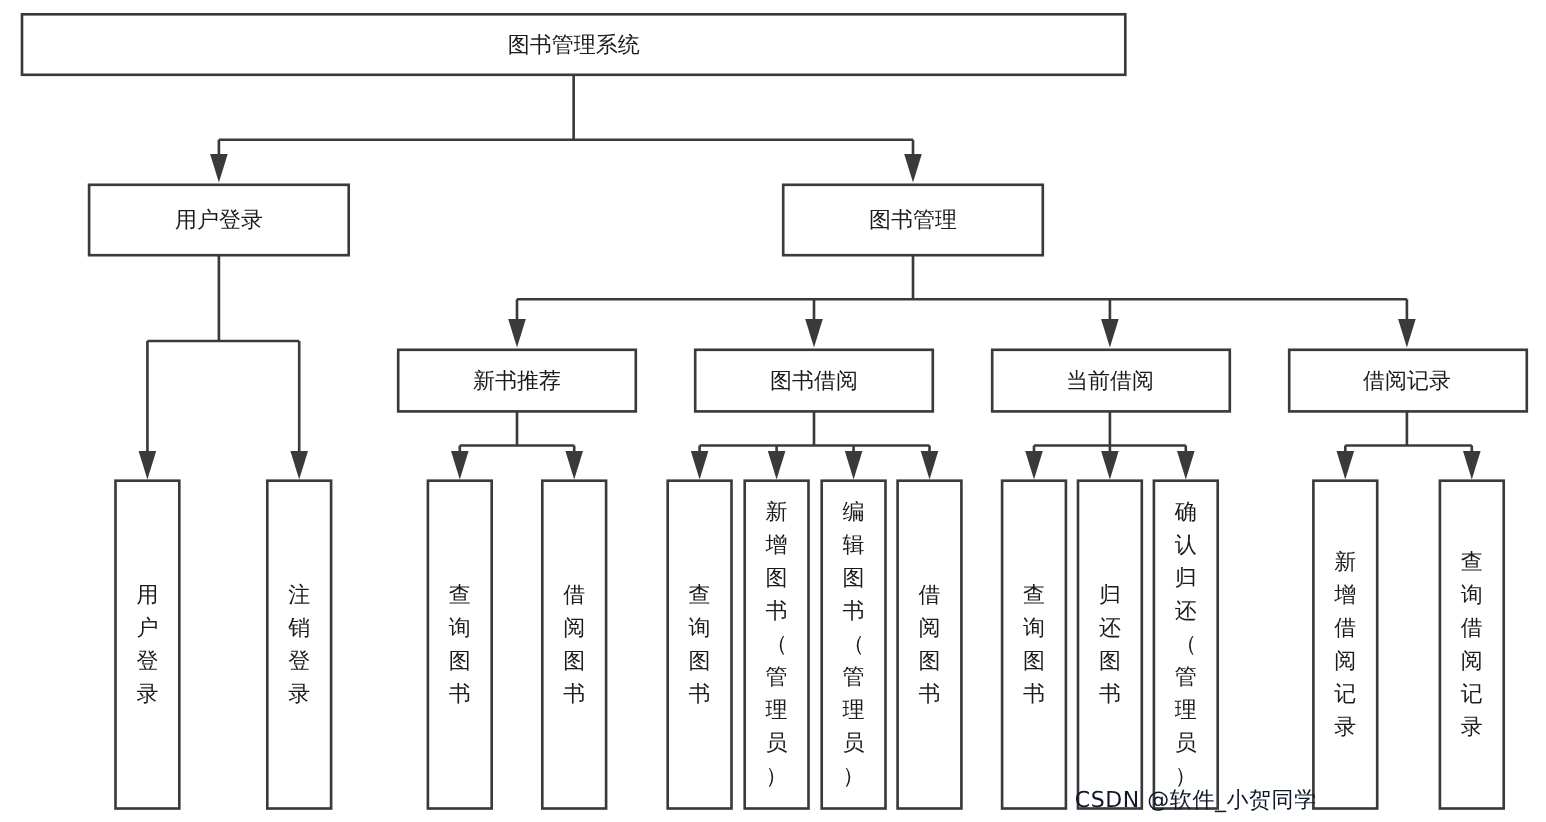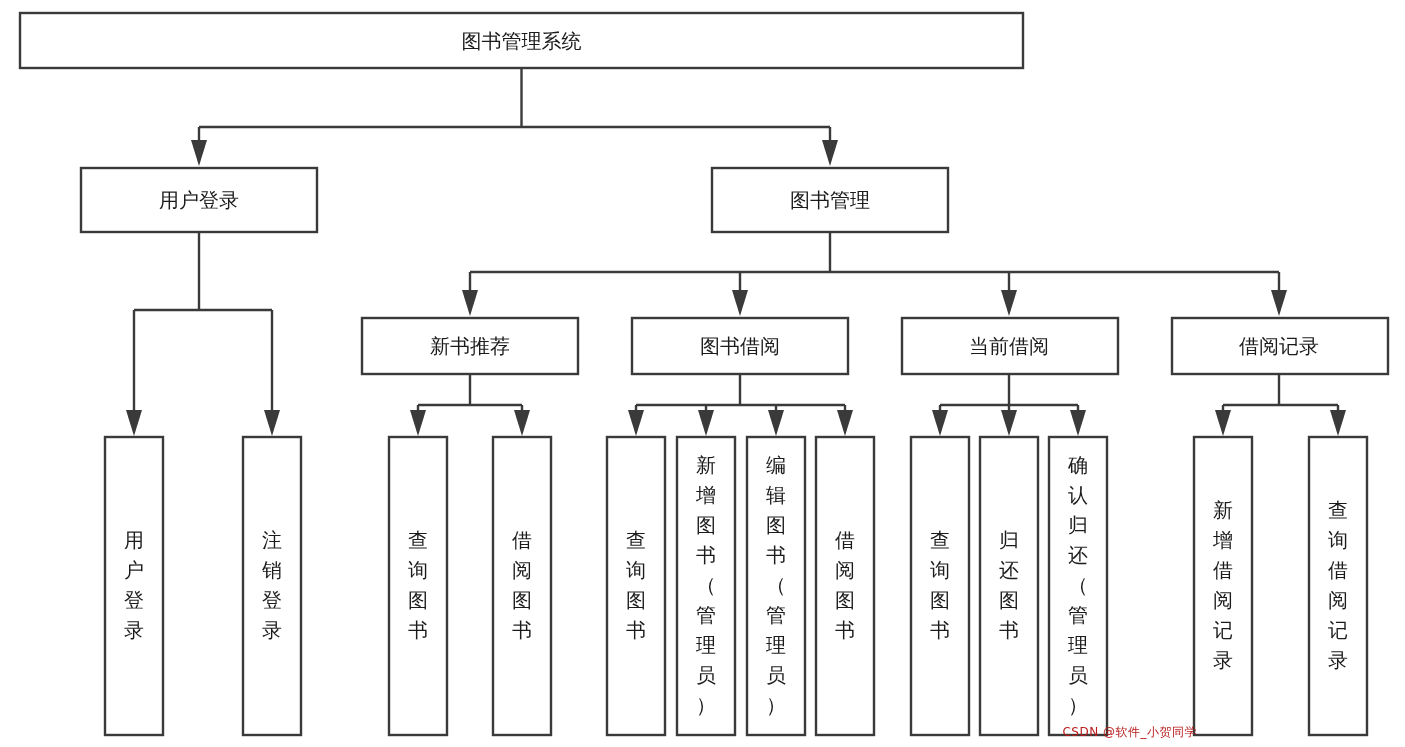--- a/index.html
+++ b/index.html
@@ -53,22 +53,22 @@
     font-family: "DejaVu Sans", "Liberation Sans", sans-serif;
     font-size: 20px;
     fill: #1b1b1b;
     text-anchor: middle;
   }
   .watermark-text {
     position: absolute;
     right: 14px;
     bottom: 6px;
     font-family: "DejaVu Sans", "Liberation Sans", sans-serif;
-    font-size: 12px;
-    color: #b91c1c;
+    font-size: 20px;
+    color: #0f172a;
     letter-spacing: 0.5px;
     white-space: nowrap;
     user-select: none;
   }
 </style>
 </head>
 <body>
 
 <div id="diagram-root">
 

